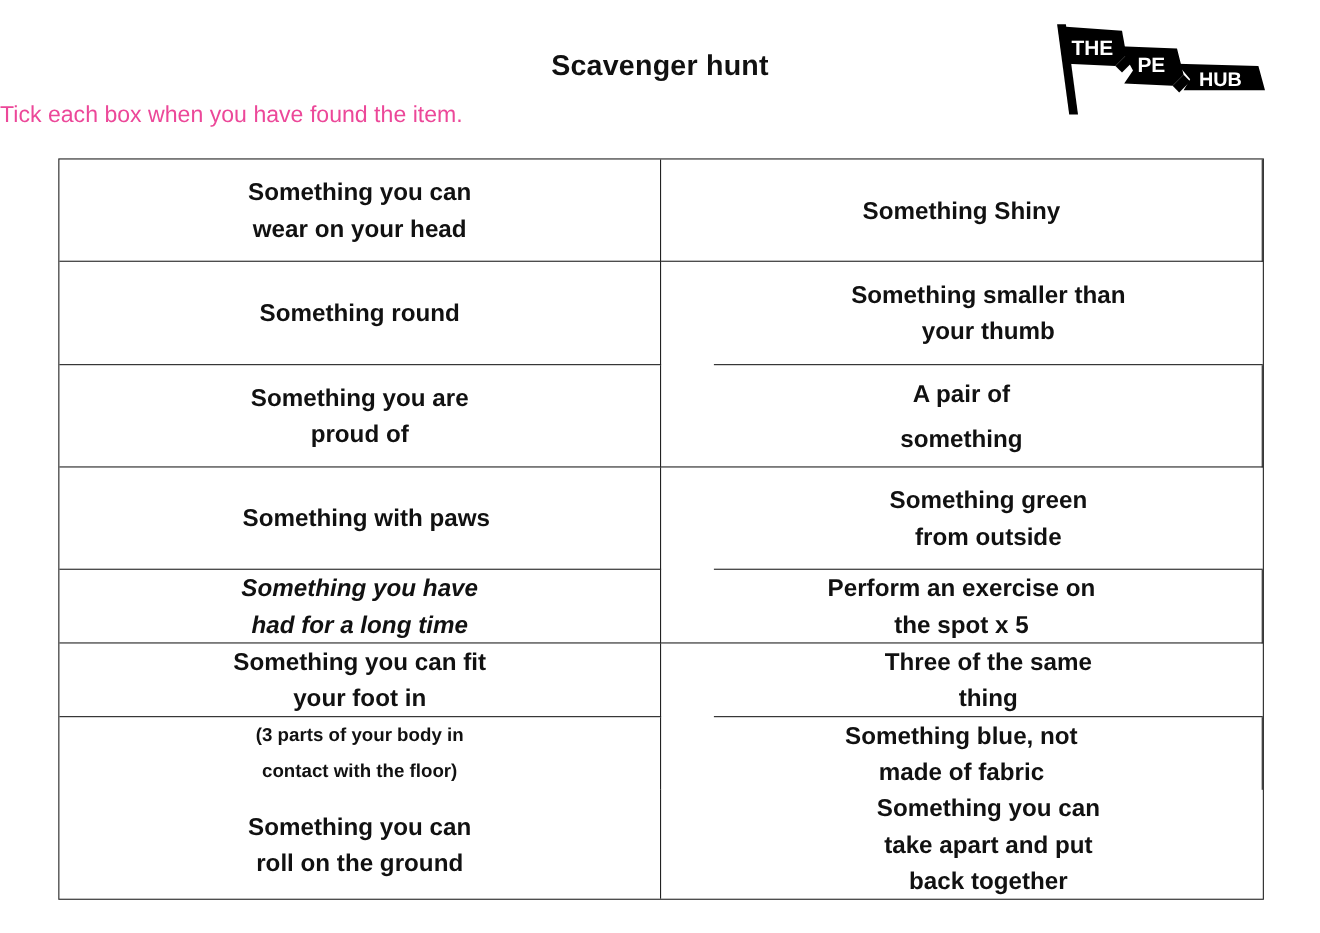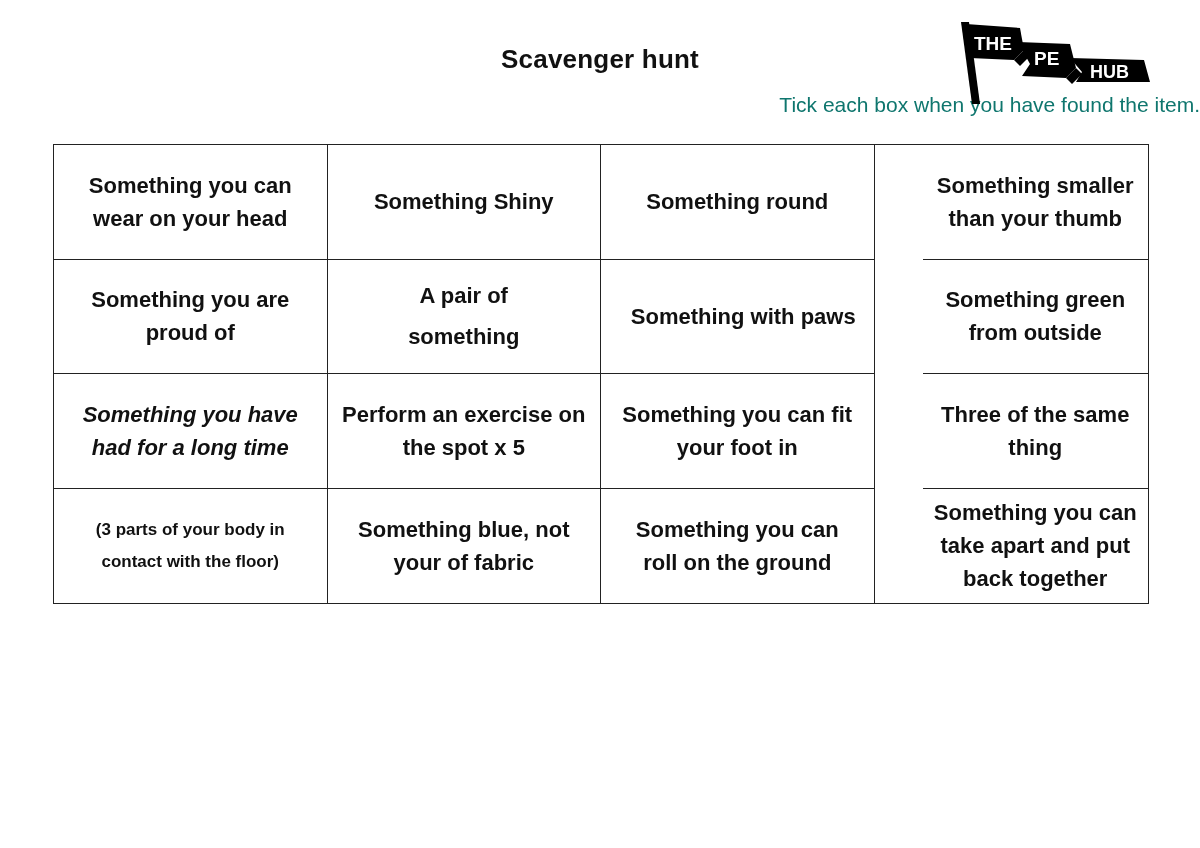--- a/index.html
+++ b/index.html
@@ -31,46 +31,46 @@
       font-size: 26px;
       font-weight: 700;
       letter-spacing: 0.2px;
       color: #111;
     }
     .subtitle {
       position: absolute;
       left: 0;
       width: 1200px;
       top: 93px;
-      text-align: right;
+      text-align: left;
       font-size: 21px;
       font-weight: 400;
-      color: #0f766e;
+      color: #ec4899;
     }
     .logo {
       position: absolute;
       left: 958px;
       top: 20px;
       width: 195px;
       height: 86px;
     }
     .logo svg { display: block; }
     .logo-text {
       font-family: "Liberation Sans", "DejaVu Sans", sans-serif;
       font-weight: 700;
       fill: #ffffff;
     }
     .grid {
       position: absolute;
       left: 53px;
       top: 144px;
       width: 1096px;
-      height: 460px;
+      height: 674px;
       display: grid;
-      grid-template-columns: repeat(4, 1fr);
+      grid-template-columns: repeat(2, 1fr);
       grid-template-rows: repeat(4, 1fr);
       border: 1.5px solid #222;
       box-sizing: border-box;
     }
     .cell {
       border-right: 1.5px solid #222;
       border-bottom: 1.5px solid #222;
       display: flex;
       flex-direction: column;
       align-items: center;
@@ -166,21 +166,21 @@
     <div class="cell-text" style="max-width:240px">Something you can fit your foot in</div>
   </div>
   <div class="cell last-col">
     <div class="cell-text" style="max-width:220px">Three of the same thing</div>
   </div>
 
   <div class="cell last-row">
     <div class="cell-note">(3 parts of your body in contact with the floor)</div>
   </div>
   <div class="cell last-row">
-    <div class="cell-text">Something blue, not your of fabric</div>
+    <div class="cell-text">Something blue, not made of fabric</div>
   </div>
   <div class="cell last-row">
     <div class="cell-text" style="max-width:240px">Something you can roll on the ground</div>
   </div>
   <div class="cell last-row last-col">
     <div class="cell-text" style="max-width:235px">Something you can take apart and put back together</div>
   </div>
 </div>
 
 </body></html>

